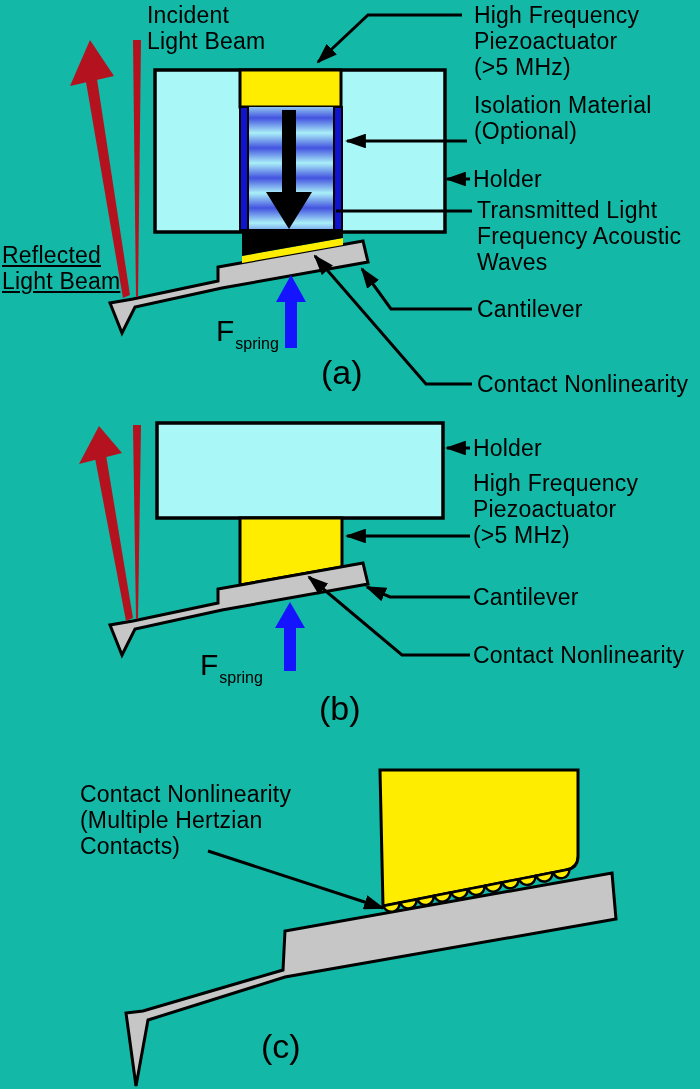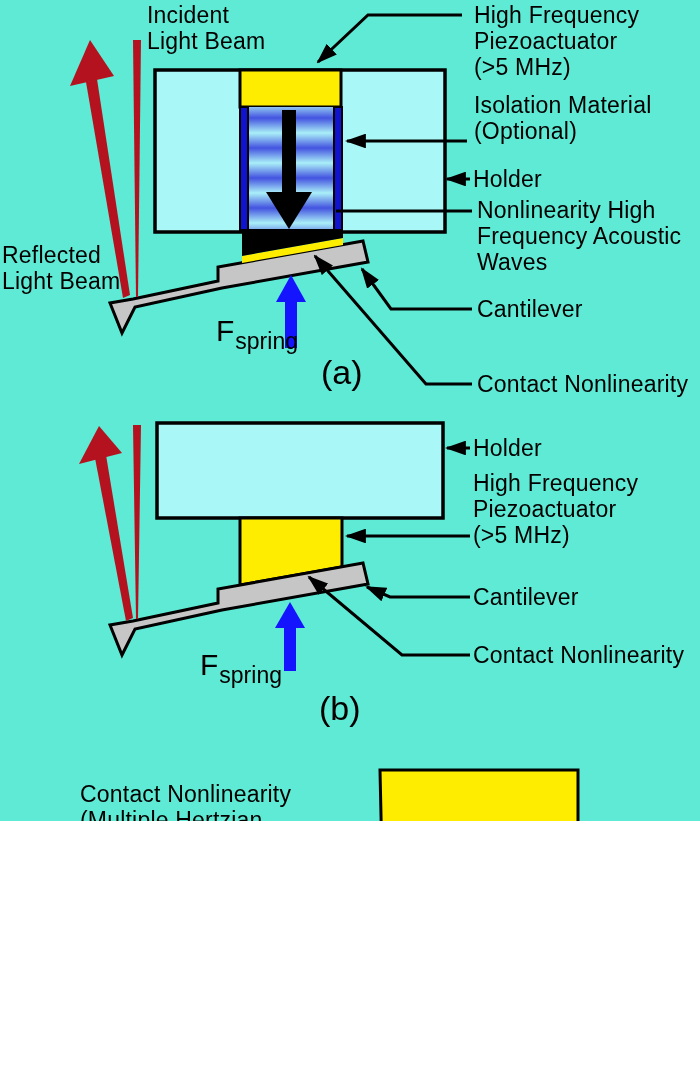--- a/index.html
+++ b/index.html
@@ -1,23 +1,23 @@
 <!DOCTYPE html>
 <html><head>
 <meta charset="utf-8">
 <style>
   html,body { margin:0; padding:0; background:#fff; }
-  .fig { position:relative; width:700px; height:821px; background:#5eead4; overflow:hidden;
+  .fig { position:relative; width:700px; height:1089px; background:#14b8a6; overflow:hidden;
          font-family:"Liberation Sans", sans-serif; }
   .fig svg { position:absolute; left:0; top:0; }
   .lbl { position:absolute; font:23px/26px "Liberation Sans", sans-serif; color:#000;
          white-space:pre-line; width:max-content; letter-spacing:0.2px; }
   .tag { position:absolute; font:34px/40px "Liberation Sans", sans-serif; color:#000; }
   .fsp { position:absolute; font:30px/34px "Liberation Sans", sans-serif; color:#000; }
-  .fsp .sub { font-size:23px; position:relative; top:8px; margin-left:1px; }
+  .fsp .sub { font-size:16px; position:relative; top:8px; margin-left:1px; }
 </style>
 </head>
 <body>
 
 <div class="fig">
 
 <svg width="700" height="1089" viewBox="0 0 700 1089">
   <defs>
     <marker id="ah" viewBox="0 0 10 7" refX="9" refY="3.5" markerWidth="21" markerHeight="14.7" orient="auto" markerUnits="userSpaceOnUse">
       <path d="M0,0 L10,3.5 L0,7 Z" fill="#000"></path>
@@ -101,29 +101,29 @@
       <path d="M519.2,879.1 A8.3 8.3 0 0 0 535.4,875.9 Z"></path>
       <path d="M536.2,875.7 A8.3 8.3 0 0 0 552.4,872.5 Z"></path>
       <path d="M553.2,872.4 A8.3 8.3 0 0 0 569.4,869.2 Z"></path>
     </g>
     <line x1="208" y1="851" x2="383" y2="908" stroke="#000" stroke-width="3" marker-end="url(#ah)"></line>
   </g>
 </svg>
 
 <div class="lbl" style="left:147px; top:2px;">Incident
 Light Beam</div>
-<div class="lbl" style="left:2px;   top:242px;">Reflected
+<div class="lbl" style="left:2px;   top:242px;text-decoration:underline;">Reflected
 Light Beam</div>
 <div class="lbl" style="left:474px; top:2px;">High Frequency
 Piezoactuator
 (&gt;5 MHz)</div>
 <div class="lbl" style="left:474px; top:92px;">Isolation Material
 (Optional)</div>
 <div class="lbl" style="left:473px; top:166px;">Holder</div>
-<div class="lbl" style="left:477px; top:197px;">Nonlinearity High
+<div class="lbl" style="left:477px; top:197px;">Transmitted Light
 Frequency Acoustic
 Waves</div>
 <div class="lbl" style="left:477px; top:296px;">Cantilever</div>
 <div class="lbl" style="left:477px; top:371px;">Contact Nonlinearity</div>
 <div class="fsp" style="left:216px; top:314px;"><span>F</span><span class="sub">spring</span></div>
 <div class="tag" style="left:321px; top:352px;">(a)</div>
 
 <div class="lbl" style="left:473px; top:435px;">Holder</div>
 <div class="lbl" style="left:473px; top:470px;">High Frequency
 Piezoactuator

